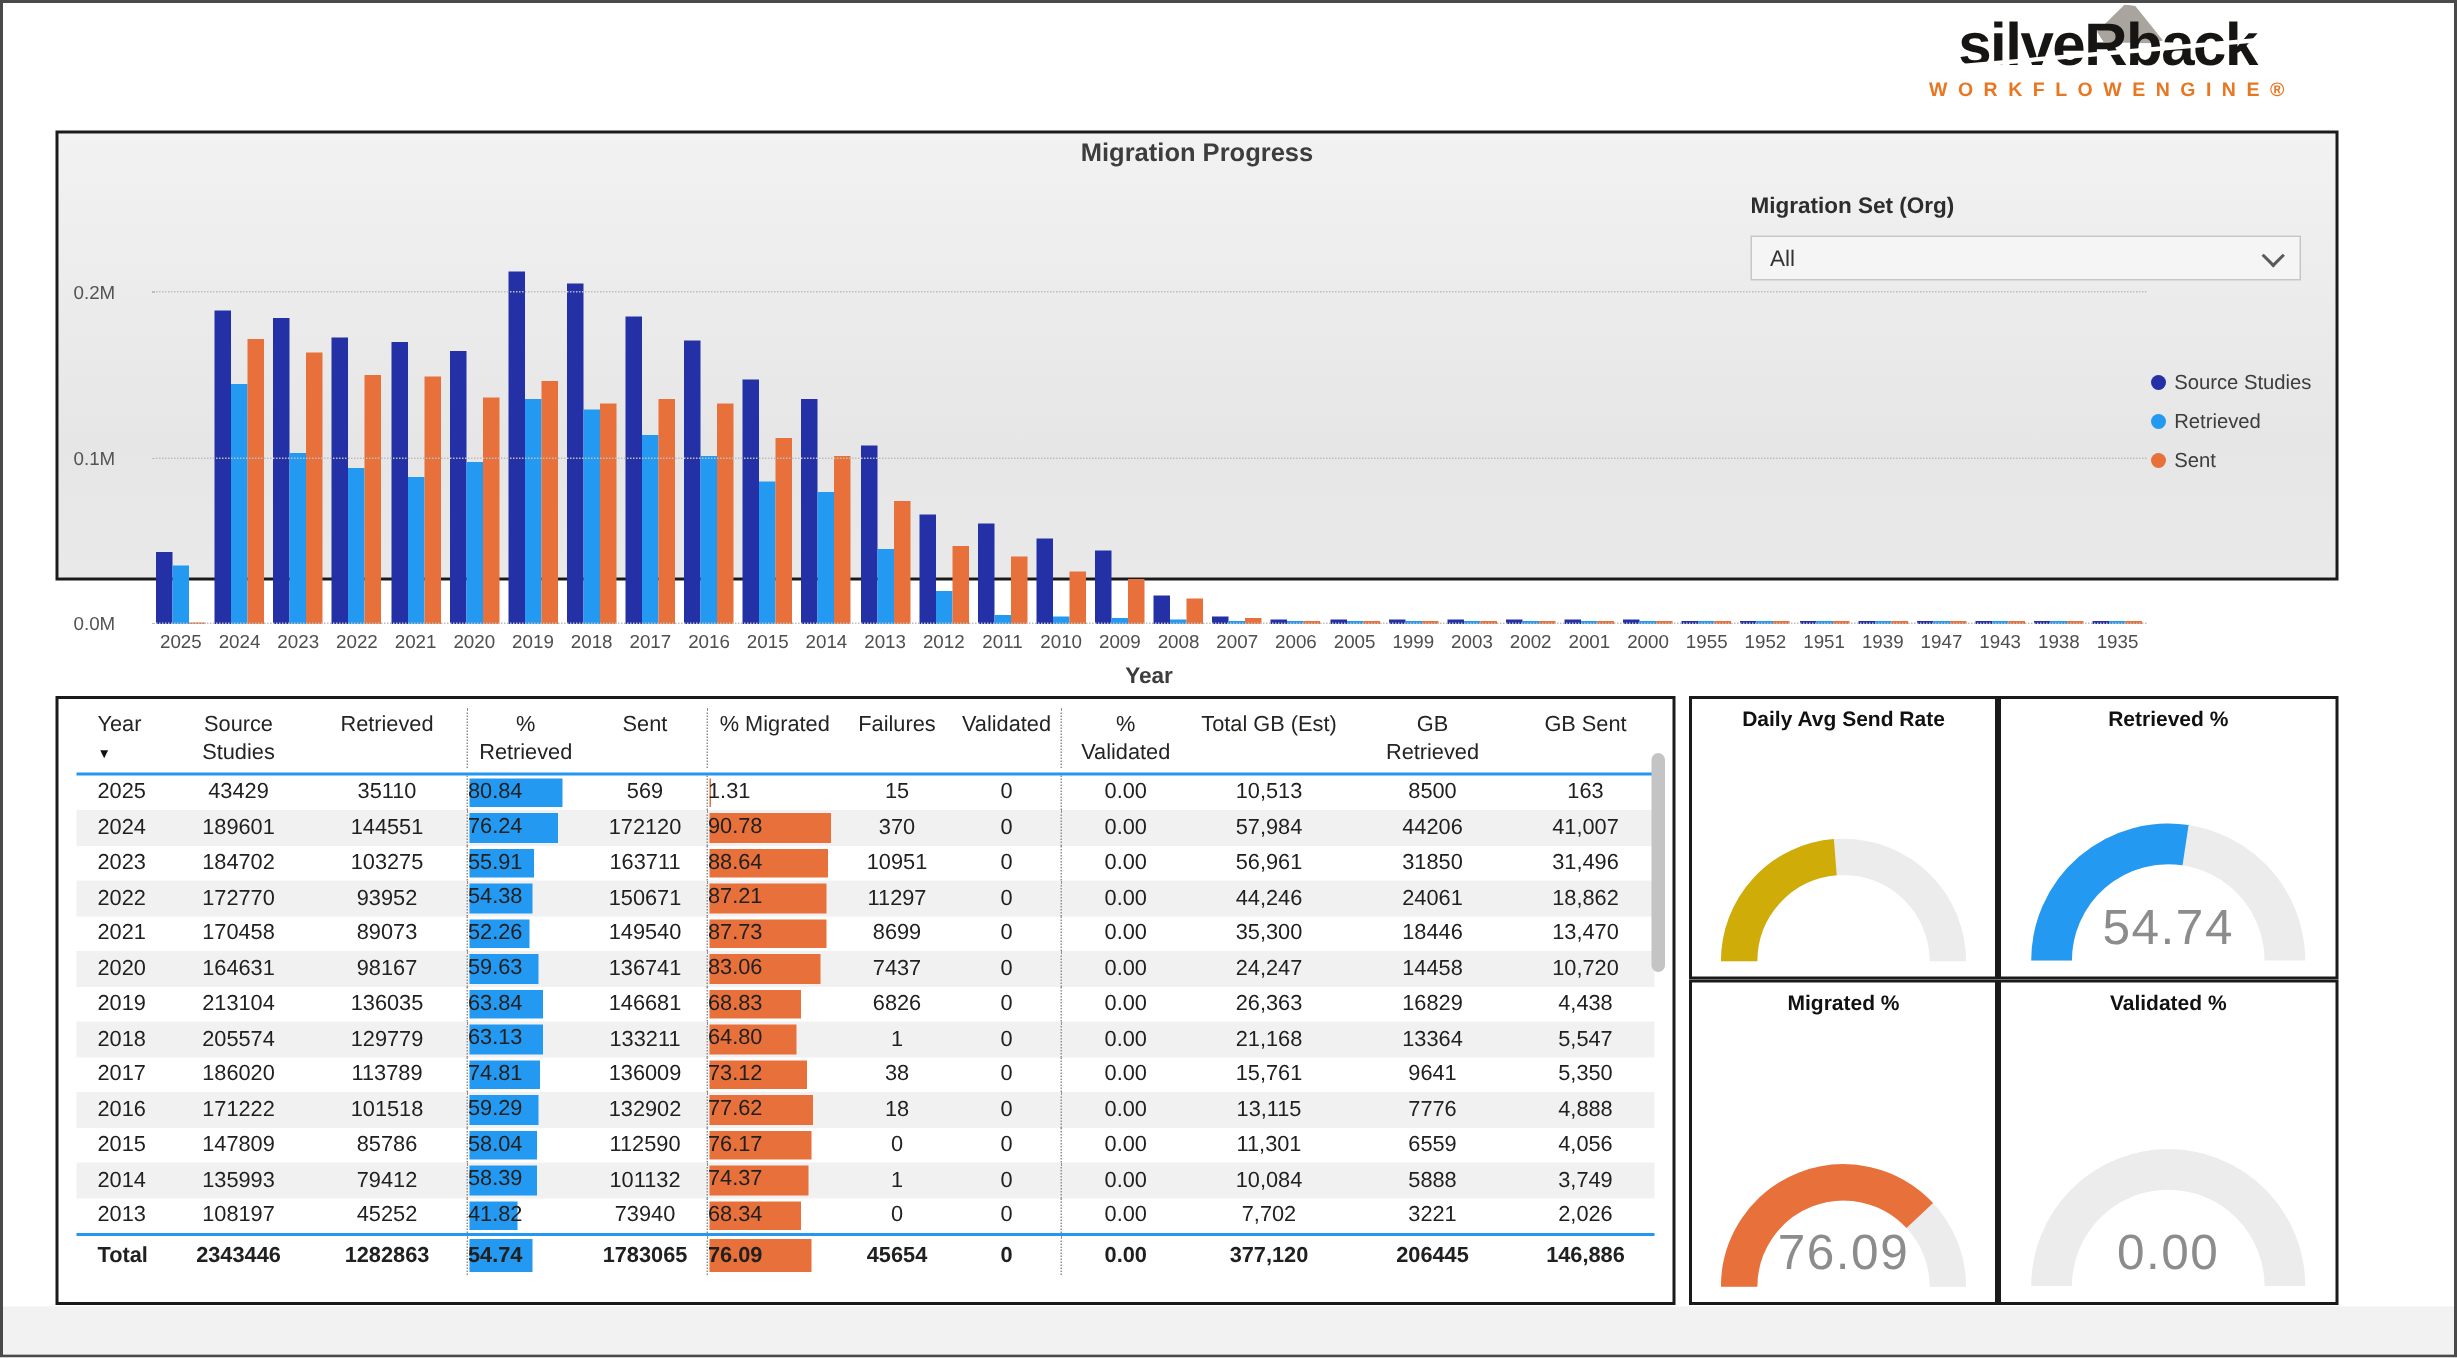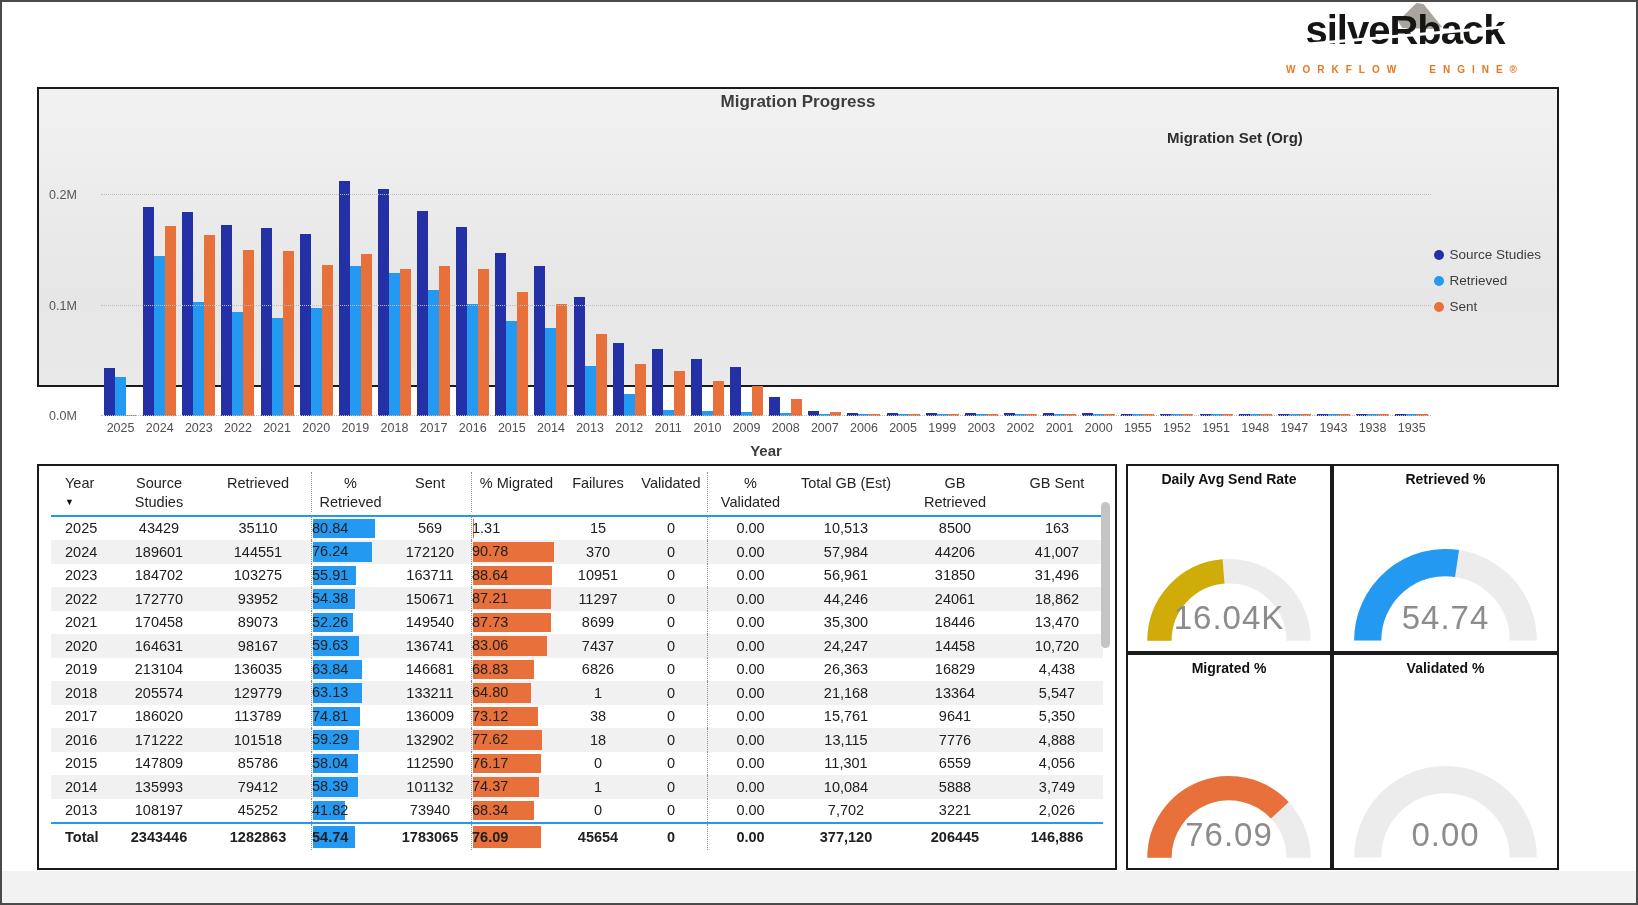--- a/index.html
+++ b/index.html
@@ -12,22 +12,22 @@
   .df-logo{position:absolute;left:56px;top:8px;font-weight:bold;font-size:54px;letter-spacing:-2.5px;line-height:1;}
   .df-a{color:#2e96d5;}
   .df-b{color:#b3d9ea;}
   .df-tm{font-size:10px;color:#8aa4b3;vertical-align:top;letter-spacing:0;position:relative;top:2px;}
   .df-dot{color:#1b2a36;letter-spacing:0;}
   .sb-logo{position:absolute;right:106px;top:8px;width:250px;text-align:center;}
   .sb-name{font-weight:800;font-size:40px;letter-spacing:-1px;color:#171513;line-height:1;position:relative;z-index:1;}
   .sb-swoosh{position:absolute;left:-6px;top:24px;width:262px;height:3px;background:#fff;transform:rotate(-5deg);z-index:2;}
   .sb-gorilla{position:absolute;left:118px;top:-7px;width:44px;height:26px;background:#a9a49d;
               clip-path:polygon(42% 0,58% 4%,100% 92%,78% 100%,10% 96%,0 70%);z-index:0;}
-  .sb-sub{display:flex;justify-content:space-between;color:#e87722;font-size:10px;font-weight:bold;
-          letter-spacing:7px;margin-top:14px;padding:0 6px;position:relative;z-index:1;}
+  .sb-sub{display:flex;justify-content:space-between;color:#e87722;font-size:13px;font-weight:bold;
+          letter-spacing:7px;margin-top:2px;padding:0 6px;position:relative;z-index:1;}
 
   
   .chart-panel{position:absolute;left:35px;top:85px;width:1522px;height:300px;box-sizing:border-box;
                border:2px solid #1a1a1a;background:linear-gradient(180deg,#f2f2f2 0%,#e6e6e6 70%,#e9e9e9 100%);}
   .chart-title{position:absolute;top:3px;left:0;right:0;text-align:center;font-size:17px;font-weight:bold;color:#3d3d3d;}
   .filter-label{position:absolute;left:1128px;top:40px;font-size:15px;font-weight:bold;color:#2d2d2d;}
   .dropdown{position:absolute;left:1128px;top:68px;width:367px;height:30px;box-sizing:border-box;
             background:#f5f5f5;border:1px solid #c6c6c6;display:flex;align-items:center;
             justify-content:space-between;padding:0 12px;font-size:15px;color:#333;cursor:pointer;}
   .chev{width:9px;height:9px;border-right:2px solid #5a5a5a;border-bottom:2px solid #5a5a5a;
@@ -92,20 +92,24 @@
     <div class="sb-swoosh"></div>
     <div class="sb-sub">
       <span>WORKFLOW</span>
       <span>ENGINE®</span>
     </div>
   </div>
 
   <div class="chart-panel">
     <div class="chart-title">Migration Progress</div>
     <div class="filter-label">Migration Set (Org)</div>
+    <div class="dropdown">
+      <span>All</span>
+      <span class="chev"></span>
+    </div>
     <div class="legend">
         <div class="legend-item">
           <span class="legend-dot" style="background: rgb(35, 48, 166);"></span>
           <span>Source Studies</span>
         </div>
         <div class="legend-item">
           <span class="legend-dot" style="background: rgb(36, 153, 241);"></span>
           <span>Retrieved</span>
         </div>
         <div class="legend-item">
@@ -309,21 +313,21 @@
           <div class="xlabel">2006</div>
           <div class="xlabel">2005</div>
           <div class="xlabel">1999</div>
           <div class="xlabel">2003</div>
           <div class="xlabel">2002</div>
           <div class="xlabel">2001</div>
           <div class="xlabel">2000</div>
           <div class="xlabel">1955</div>
           <div class="xlabel">1952</div>
           <div class="xlabel">1951</div>
-          <div class="xlabel">1948</div>
+          <div class="xlabel">1939</div>
           <div class="xlabel">1947</div>
           <div class="xlabel">1943</div>
           <div class="xlabel">1938</div>
           <div class="xlabel">1935</div>
         </div>
       <div class="x-title">Year</div>
     <div class="gridline" style="bottom: 0px;">
           <span class="ytick">0.0M</span>
         </div>
         <div class="gridline" style="bottom: 110.409px;">
@@ -666,21 +670,20 @@
 
   <div class="gauges">
       <div class="gauge-panel">
         <div class="gauge-title">Daily Avg Send Rate</div>
         <div class="gauge-body">
           <svg viewBox="0 0 220 116" xmlns="http://www.w3.org/2000/svg">
             <path d="M 24 111 A 86 86 0 0 1 196.00 111.00" fill="none" stroke="#ececec" stroke-width="30"></path>
             <path d="M 24 111 A 86 86 0 0 1 103.25 25.27" fill="none" stroke="#cfac08" stroke-width="30"></path>
           </svg>
         </div>
-        <div class="gauge-value">16.04K</div>
       </div>
       <div class="gauge-panel">
         <div class="gauge-title">Retrieved %</div>
         <div class="gauge-body">
           <svg viewBox="0 0 220 116" xmlns="http://www.w3.org/2000/svg">
             <path d="M 24 111 A 86 86 0 0 1 196.00 111.00" fill="none" stroke="#ececec" stroke-width="30"></path>
             <path d="M 24 111 A 86 86 0 0 1 122.76 25.95" fill="none" stroke="#2499f1" stroke-width="30"></path>
           </svg>
         </div>
         <div class="gauge-value">54.74</div>

